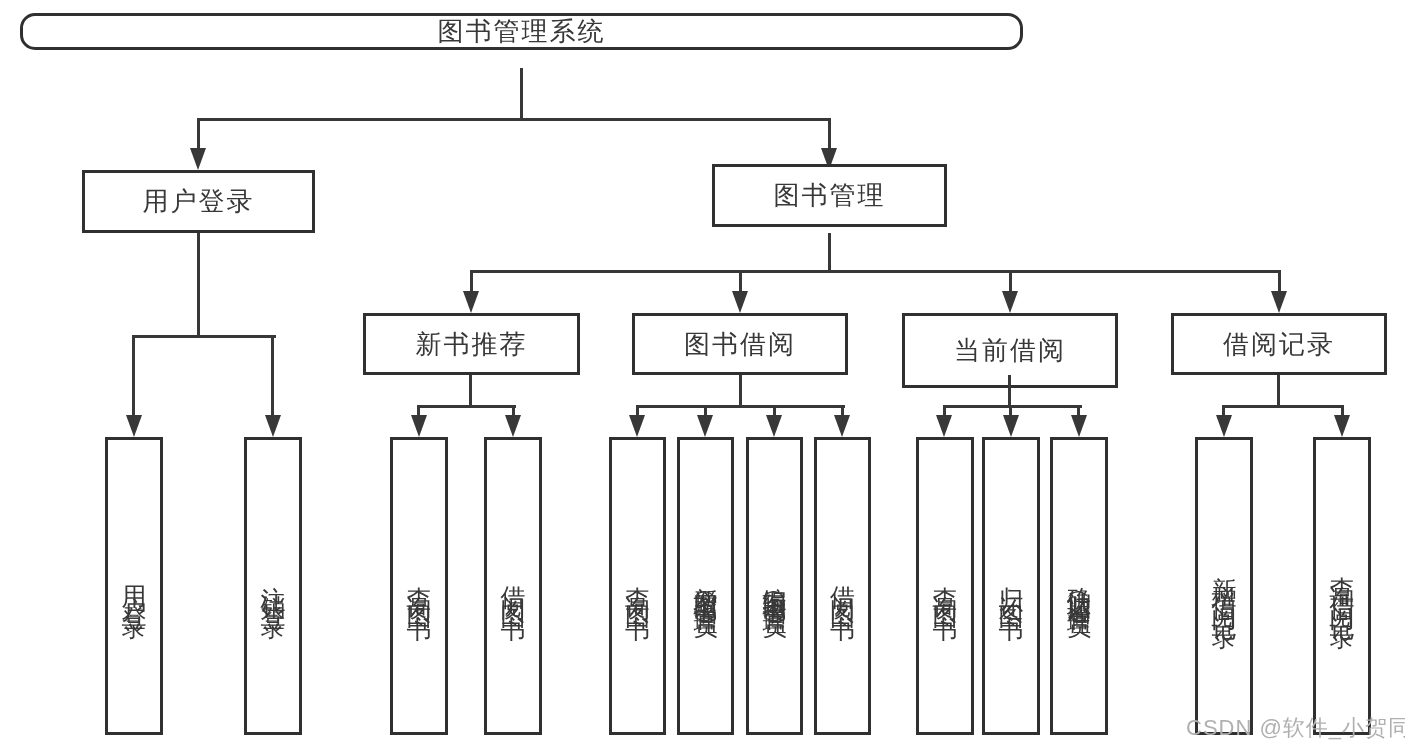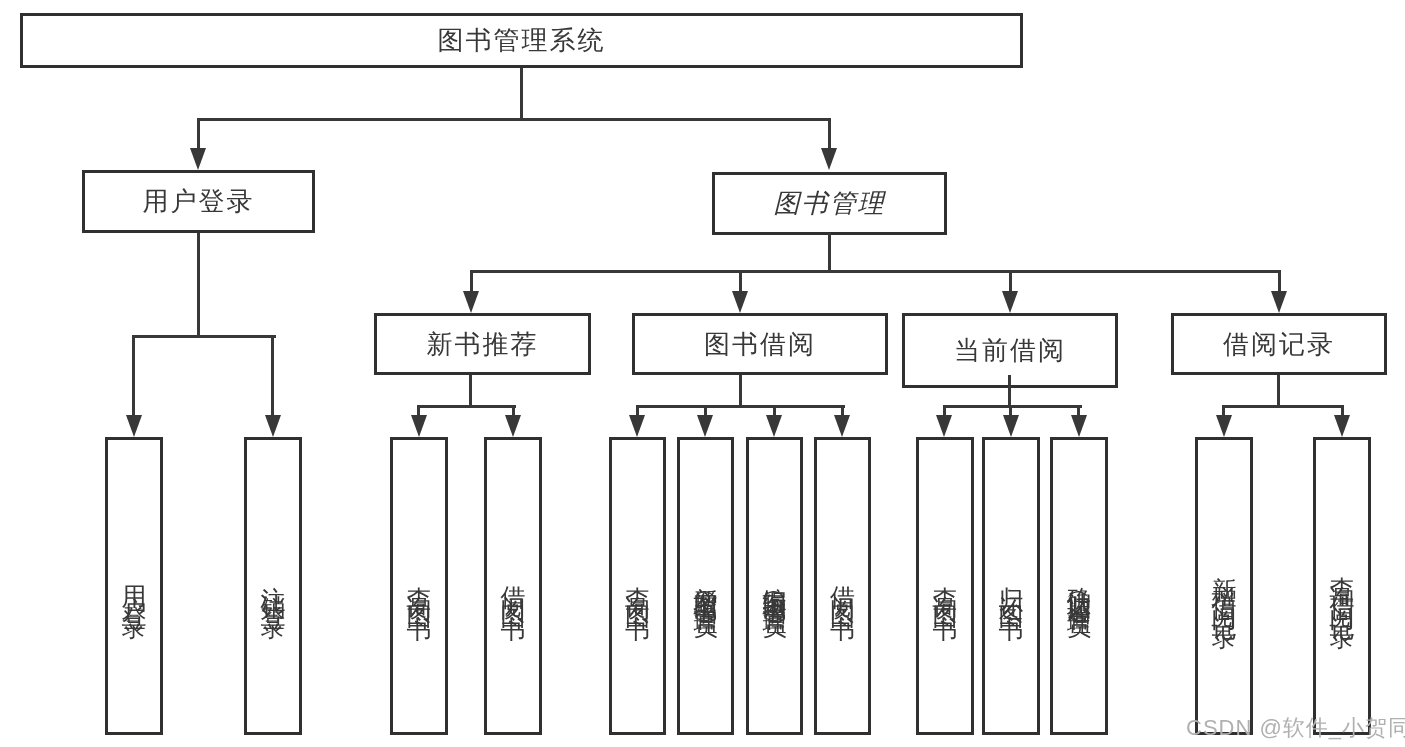--- a/index.html
+++ b/index.html
@@ -51,52 +51,52 @@
     white-space: nowrap;
     z-index: 10;
     letter-spacing: 1px;
   }
 </style>
 </head>
 <body>
 
 <div class="canvas">
 
-  <div class="box hbox" style="left:20px; top:13px; width:1003px; height:55px;">图书管理系统</div>
+  <div class="box hbox" style="left:20px; top:13px; width:1003px; height:37px;border-radius:15px;">图书管理系统</div>
 
   <div class="line" style="left:520px; top:68px; width:3px; height:52px;"></div>
   <div class="line" style="left:197px; top:118px; width:634px; height:3px;"></div>
   <div class="line" style="left:197px; top:118px; width:3px; height:32px;"></div>
   <div class="arrow" style="left:190px; top:148px;"></div>
   <div class="line" style="left:828px; top:118px; width:3px; height:32px;"></div>
   <div class="arrow" style="left:821px; top:148px;"></div>
 
   <div class="box hbox" style="left:82px; top:170px; width:233px; height:63px;">用户登录</div>
-  <div class="box hbox" style="left:712px; top:172px; width:235px; height:63px;font-style:italic;">图书管理</div>
+  <div class="box hbox" style="left:712px; top:164px; width:235px; height:63px;">图书管理</div>
 
   <div class="line" style="left:197px; top:233px; width:3px; height:104px;"></div>
   <div class="line" style="left:132px; top:335px; width:144px; height:3px;"></div>
   <div class="line" style="left:132px; top:335px; width:3px; height:82px;"></div>
   <div class="arrow" style="left:126px; top:415px;"></div>
   <div class="line" style="left:271px; top:335px; width:3px; height:82px;"></div>
   <div class="arrow" style="left:265px; top:415px;"></div>
 
   <div class="line" style="left:828px; top:233px; width:3px; height:40px;"></div>
   <div class="line" style="left:470px; top:270px; width:811px; height:3px;"></div>
   <div class="line" style="left:470px; top:270px; width:3px; height:23px;"></div>
   <div class="arrow" style="left:463px; top:291px;"></div>
   <div class="line" style="left:739px; top:270px; width:3px; height:23px;"></div>
   <div class="arrow" style="left:732px; top:291px;"></div>
   <div class="line" style="left:1009px; top:270px; width:3px; height:23px;"></div>
   <div class="arrow" style="left:1002px; top:291px;"></div>
   <div class="line" style="left:1278px; top:270px; width:3px; height:23px;"></div>
   <div class="arrow" style="left:1271px; top:291px;"></div>
 
-  <div class="box hbox" style="left:363px; top:313px; width:217px; height:62px;margin-left:11px;">新书推荐</div>
-  <div class="box hbox" style="left:632px; top:313px; width:256px; height:62px;">图书借阅</div>
+  <div class="box hbox" style="left:363px; top:313px; width:217px; height:62px;">新书推荐</div>
+  <div class="box hbox" style="left:632px; top:313px; width:216px; height:62px;">图书借阅</div>
   <div class="box hbox" style="left:902px; top:313px; width:216px; height:75px;">当前借阅</div>
   <div class="box hbox" style="left:1171px; top:313px; width:216px; height:62px;">借阅记录</div>
 
   <div class="line" style="left:469px; top:375px; width:3px; height:32px;"></div>
   <div class="line" style="left:417px; top:405px; width:99px; height:3px;"></div>
   <div class="line" style="left:417px; top:405px; width:3px; height:12px;"></div>
   <div class="arrow" style="left:411px; top:415px;"></div>
   <div class="line" style="left:512px; top:405px; width:3px; height:12px;"></div>
   <div class="arrow" style="left:505px; top:415px;"></div>
 

